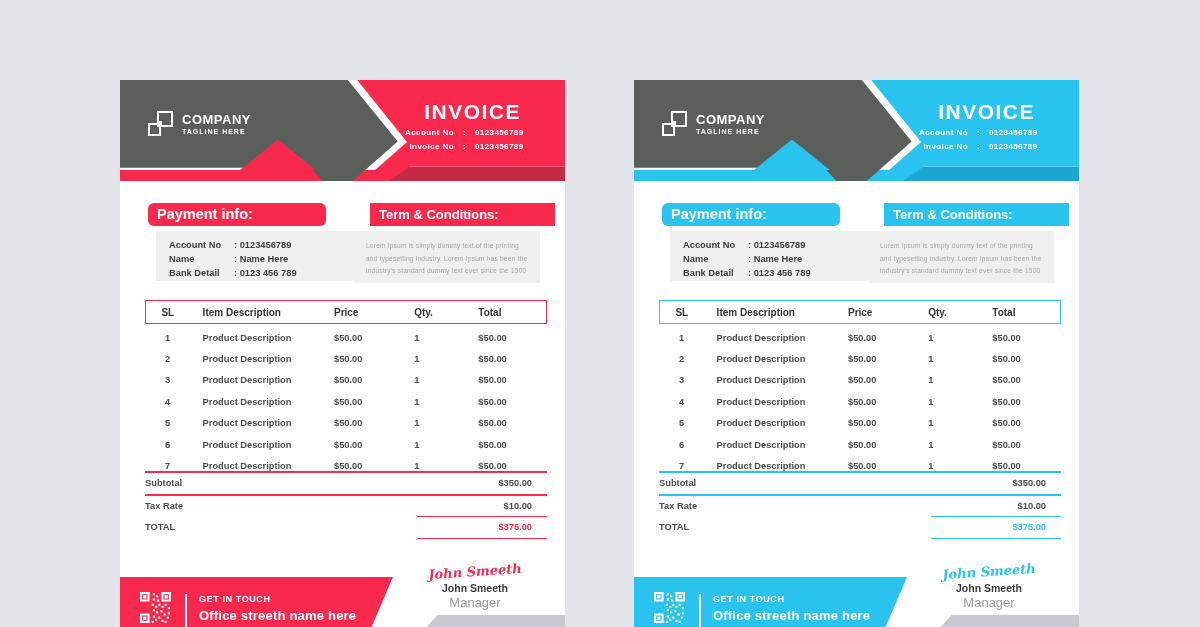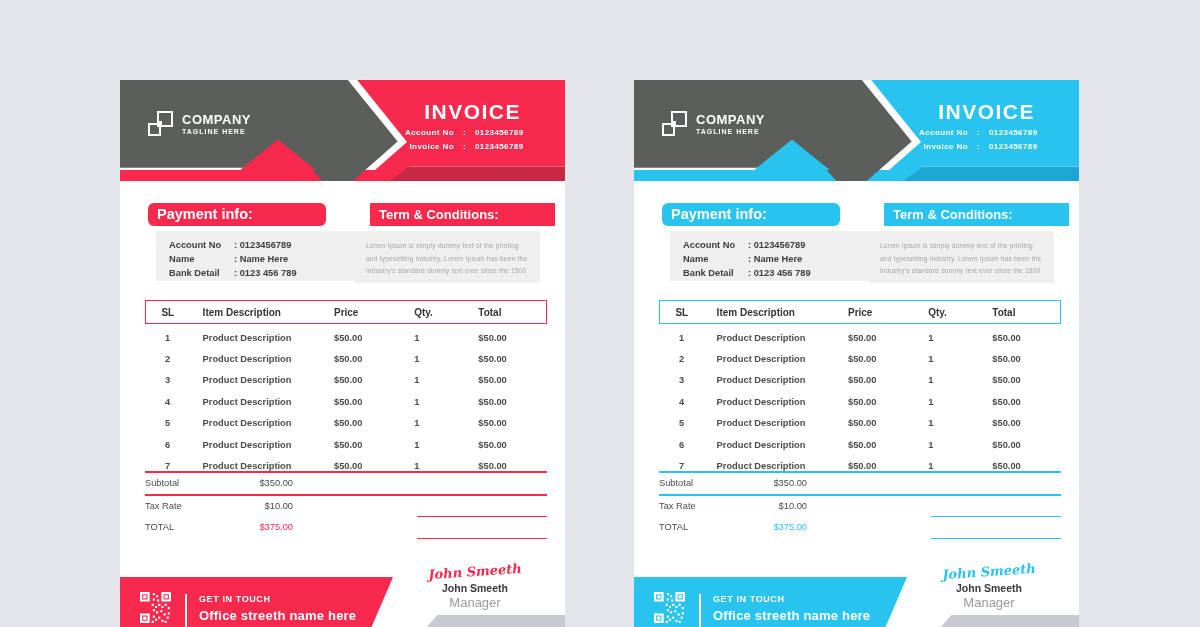--- a/index.html
+++ b/index.html
@@ -59,22 +59,22 @@
   .items th:first-child{border-left:1.5px solid var(--accent);}
   .items th:last-child{border-right:1.5px solid var(--accent);}
   .items td{font-size:9.3px;font-weight:bold;color:#4B4B4B;height:21.4px;padding:0;}
   .items .c0{text-align:center;}
   .items .c1{text-align:left;padding-left:13px;}
   .items .c2,.items .c3,.items .c4{text-align:left;}
   .items tbody tr:first-child td{padding-top:3px;}
 
   
   .totals{position:absolute;left:25px;top:391px;width:402px;border-top:2px solid var(--accent);}
-  .t-row{display:flex;justify-content:flex-start;align-items:center;height:20.5px;
-    font-size:9.3px;font-weight:normal;color:#4B4B4B;padding-right:15px;gap:16px;}
+  .t-row{display:flex;justify-content:space-between;align-items:center;height:20.5px;
+    font-size:9.3px;font-weight:bold;color:#4B4B4B;padding-right:15px;gap:16px;}
   .t-row .lbl{width:72px;}
   .t-row .val{width:60px;text-align:right;}
   .t-row.sub{border-bottom:2px solid var(--accent);}
   .t-partial{border-bottom:1.5px solid var(--accent);margin-left:272px;}
   .t-row.grand .val{color:var(--accent);}
 
   
   .sig{position:absolute;left:280px;top:484px;width:150px;text-align:center;}
   .sig-script{font-family:"DejaVu Serif",serif;font-style:italic;font-weight:bold;
     color:var(--accent);font-size:13px;transform:rotate(-4deg);}

